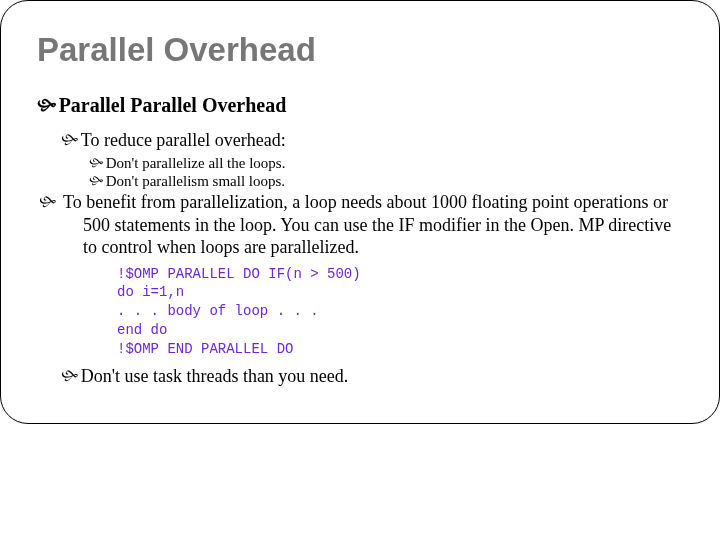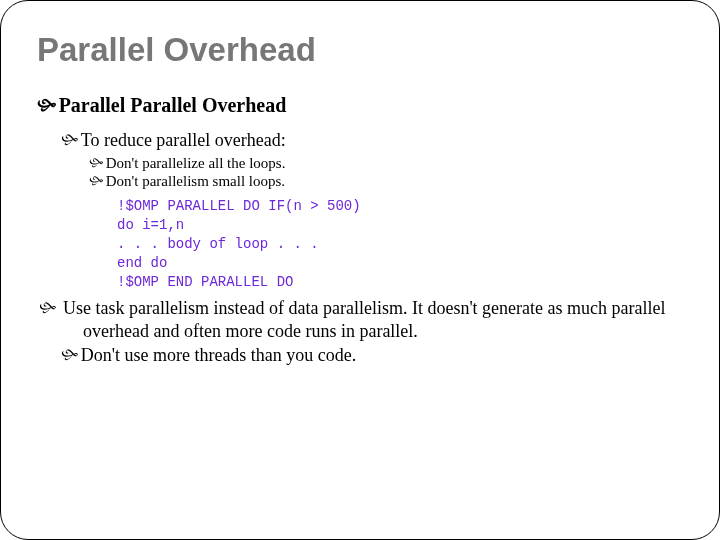--- a/index.html
+++ b/index.html
@@ -1,19 +1,19 @@
 <!DOCTYPE html>
 <html><head>
 <meta charset="utf-8">
 <style>
   * { box-sizing: border-box; margin: 0; padding: 0; }
   html, body { width: 720px; height: 540px; background: #fff; font-family: Georgia, 'Times New Roman', serif; }
   .slide {
     width: 720px;
-    height: 540px;
+    height: 424px;
     padding: 24px 36px 0 36px;
     border: 1px solid #000;
     border-radius: 28px;
     position: relative;
     overflow: hidden;
   }
   .title {
     font-family: Arial, Helvetica, sans-serif;
     font-size: 33px;
     font-weight: bold;
@@ -76,28 +76,28 @@
   </div>
 
   <div class="lvl3">
     <span class="bullet-icon">🙛</span><span>Don't parallelize all the loops.</span>
   </div>
 
   <div class="lvl3">
     <span class="bullet-icon">🙛</span><span>Don't parallelism small loops.</span>
   </div>
 
+  <div class="lvl2 hang">
+    <span class="bullet-icon">🙛</span><span>To benefit from parallelization, a loop needs about 1000 floating point operations or 500 statements in the loop. You can use the IF modifier in the Open. MP directive to control when loops are parallelized.</span>
+  </div>
 
   <div class="code">!$OMP PARALLEL DO IF(n &gt; 500)
 do i=1,n
 . . . body of loop . . .
 end do
 !$OMP END PARALLEL DO</div>
 
-  <div class="lvl2 hang">
-    <span class="bullet-icon">🙛</span><span>Use task parallelism instead of data parallelism. It doesn't generate as much parallel overhead and often more code runs in parallel.</span>
-  </div>
 
   <div class="lvl2">
-    <span class="bullet-icon">🙛</span><span>Don't use more threads than you code.</span>
+    <span class="bullet-icon">🙛</span><span>Don't use task threads than you need.</span>
   </div>
 
 </div>
 
 </body></html>

